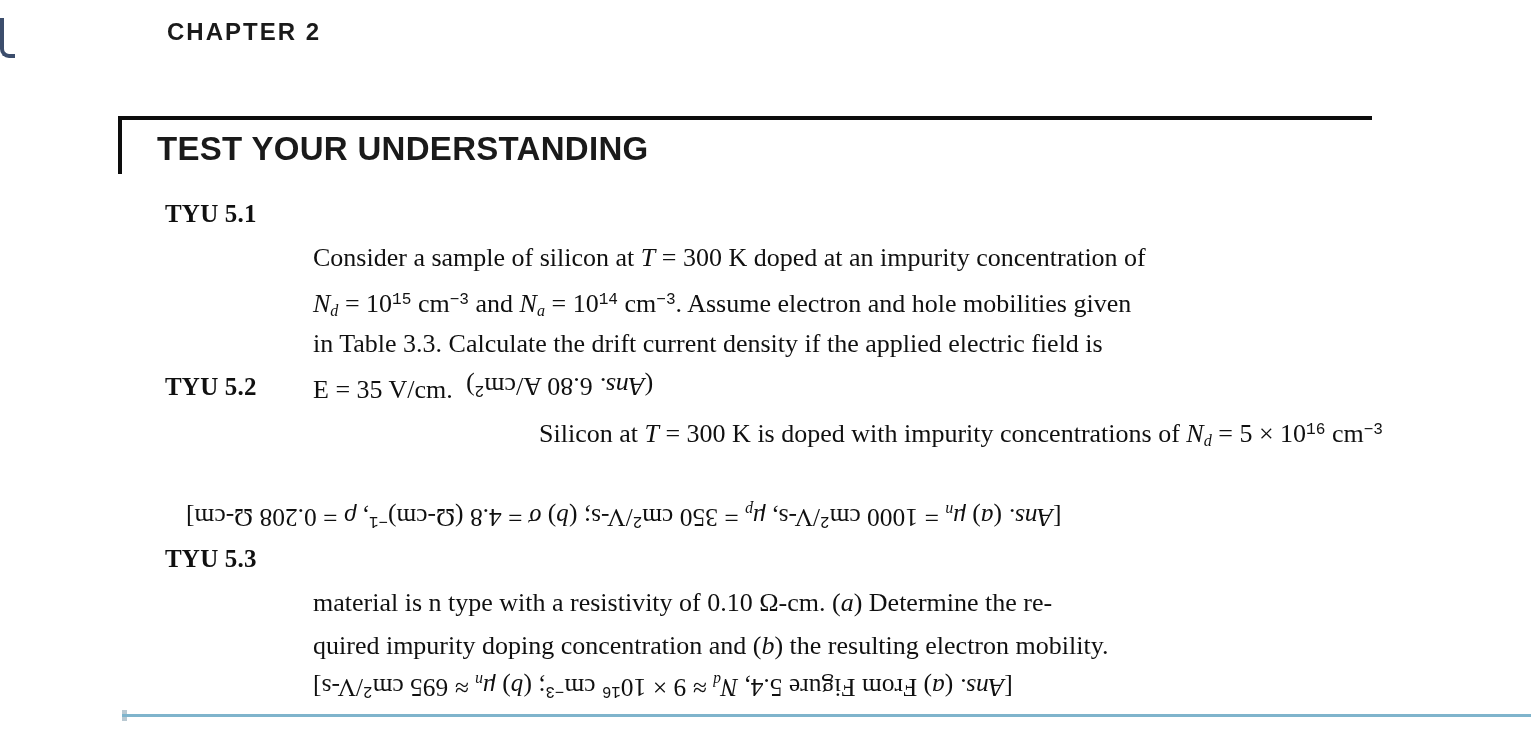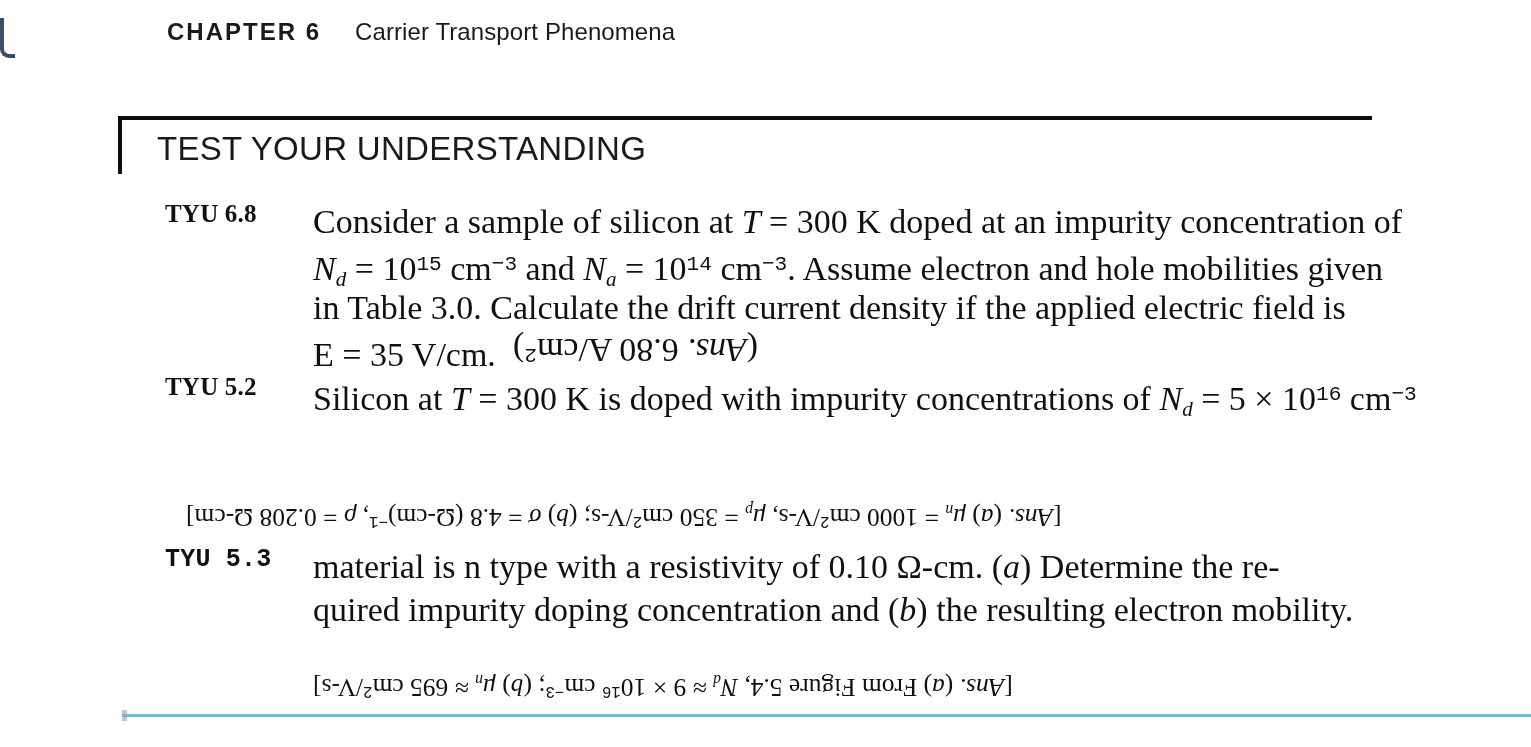--- a/index.html
+++ b/index.html
@@ -74,21 +74,21 @@
     background: #0d0d0d;
   }
 
   
   .section-heading {
     position: absolute;
     left: 157px;
     top: 130px;
     font-family: "Liberation Sans", "DejaVu Sans", sans-serif;
     font-size: 33px;
-    font-weight: 400;
+    font-weight: 700;
     letter-spacing: 0.3px;
     color: #1a1a1a;
     white-space: nowrap;
   }
 
   
   .exercises {
     position: absolute;
     left: 0;
     top: 0;
@@ -104,22 +104,23 @@
     left: 165px;
     font-weight: bold;
     font-size: 25px;
     white-space: nowrap;
     letter-spacing: 0.2px;
   }
   .ex-body {
     position: absolute;
     left: 313px;
     width: 1070px;
-    font-size: 34px;
+    font-size: 26px;
     line-height: 43px;
+    margin-top: 36px;
   }
   .ex-line {
     white-space: nowrap;
     height: 43px;
   }
 
   
   .answer-inverted {
     display: inline-block;
     transform: rotate(180deg);
@@ -153,55 +154,54 @@
     height: 11px;
     background: #b9c9d2;
   }
 </style>
 </head>
 <body>
 
 <div class="page-edge-artifact"></div>
 
 <div class="running-head">
-  <span class="chapter-label">CHAPTER 6</span>
-  <span class="chapter-title">Carrier Transport Phenomena</span>
+  <span class="chapter-label">CHAPTER 2</span>
 </div>
 
 <div class="section-rule-top"></div>
 <div class="section-rule-left"></div>
 
 <div class="section-heading">TEST YOUR UNDERSTANDING</div>
 
 <div class="exercises">
 
   <div class="exercise">
-    <div class="ex-label" style="top:200px;">TYU 6.8</div>
+    <div class="ex-label" style="top:200px;">TYU 5.1</div>
     <div class="ex-body" style="top:200px;">
       <div class="ex-line">Consider a sample of silicon at <i>T</i> = 300 K doped at an impurity concentration of</div>
       <div class="ex-line"><i>N</i><sub>d</sub> = 10<sup>15</sup> cm<sup>−3</sup> and <i>N</i><sub>a</sub> = 10<sup>14</sup> cm<sup>−3</sup>. Assume electron and hole mobilities given</div>
-      <div class="ex-line">in Table 3.0. Calculate the drift current density if the applied electric field is</div>
+      <div class="ex-line">in Table 3.3. Calculate the drift current density if the applied electric field is</div>
       <div class="ex-line">E = 35 V/cm.&nbsp;
         <span class="answer-inverted">(<i>Ans.</i> 6.80 A/cm<sup>2</sup>)</span>
       </div>
     </div>
   </div>
 
   <div class="exercise">
     <div class="ex-label" style="top:373px;">TYU 5.2</div>
     <div class="ex-body" style="top:373px;text-align:right;">
       <div class="ex-line">Silicon at <i>T</i> = 300 K is doped with impurity concentrations of <i>N</i><sub>d</sub> = 5 × 10<sup>16</sup> cm<sup>−3</sup></div>
     </div>
     <div class="answer-line" style="left:186px; top:489px;">
       <span class="answer-inverted">[<i>Ans.</i> (<i>a</i>) <i>μ</i><sub>n</sub> = 1000 cm<sup>2</sup>/V-s, <i>μ</i><sub>p</sub> = 350 cm<sup>2</sup>/V-s; (<i>b</i>) <i>σ</i> = 4.8 (Ω-cm)<sup>−1</sup>, <i>ρ</i> = 0.208 Ω-cm]</span>
     </div>
   </div>
 
   <div class="exercise">
-    <div class="ex-label" style="top:545px;font-family:Liberation Mono, monospace;">TYU 5.3</div>
+    <div class="ex-label" style="top:545px;">TYU 5.3</div>
     <div class="ex-body" style="top:545px;">
       <div class="ex-line">material is n type with a resistivity of 0.10 Ω-cm. (<i>a</i>) Determine the re-</div>
       <div class="ex-line">quired impurity doping concentration and (<i>b</i>) the resulting electron mobility.</div>
     </div>
     <div class="answer-line" style="left:313px; top:659px;">
       <span class="answer-inverted">[<i>Ans.</i> (<i>a</i>) From Figure 5.4, <i>N</i><sub>d</sub> ≈ 9 × 10<sup>16</sup> cm<sup>−3</sup>; (<i>b</i>) <i>μ</i><sub>n</sub> ≈ 695 cm<sup>2</sup>/V-s]</span>
     </div>
   </div>
 
 </div>

